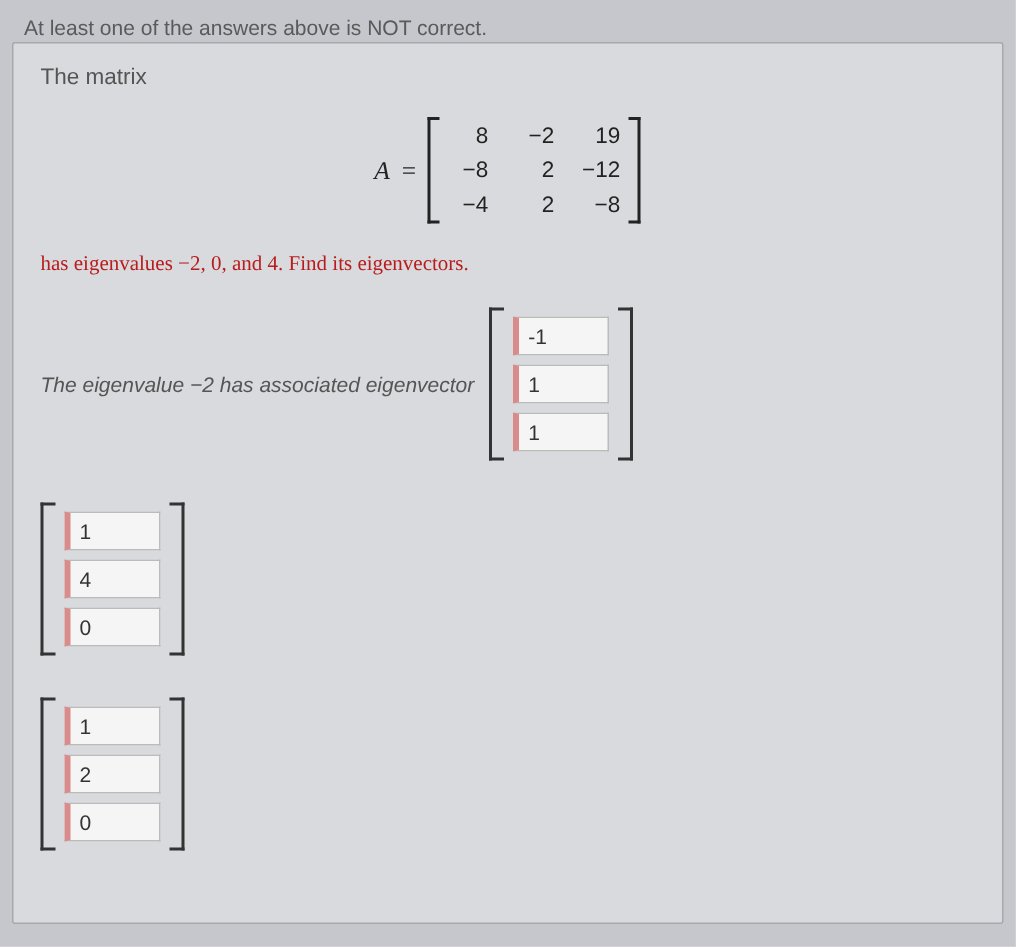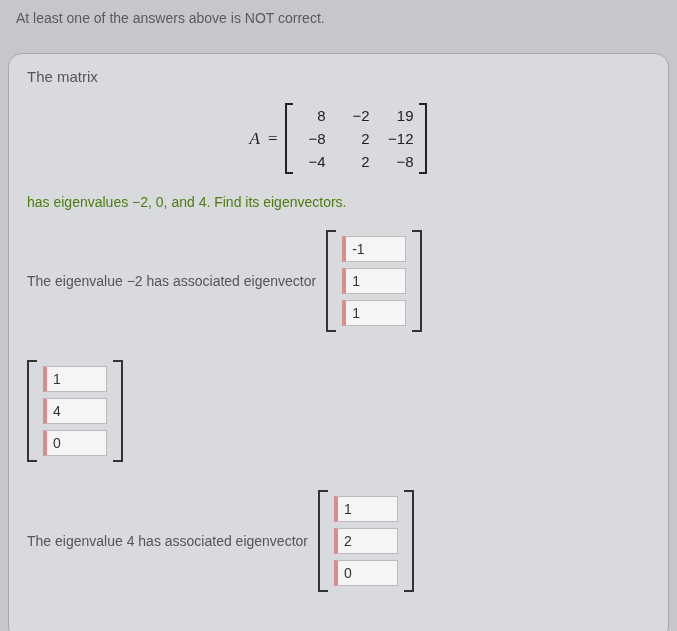--- a/index.html
+++ b/index.html
@@ -10,29 +10,29 @@
     body {
       font-family: Arial, Helvetica, sans-serif;
       background: #c5c7cc;
       width: 677px;
       height: 631px;
       overflow: hidden;
       color: #4a4a4a;
       font-size: 14px;
     }
     .error-msg {
-      padding: 10px 16px 27px;
+      padding: 10px 16px 2px;
       color: #5a5a5a;
       font-size: 14px;
     }
     .panel {
       background: #d8dadd;
       margin: 0 8px;
       border: 1px solid #a8a8a8;
-      border-radius: 14px;
+      border-radius: 2px;
       padding: 14px 18px 20px;
     }
     .title {
       color: #555;
       font-size: 15px;
       margin-bottom: 18px;
     }
     .matrix-eq {
       display: flex;
       align-items: center;
@@ -60,31 +60,33 @@
       grid-template-columns: repeat(3, auto);
       gap: 6px 18px;
       padding: 4px 6px;
       font-family: Arial, sans-serif;
       font-style: normal;
       font-size: 15px;
       color: #222;
     }
     .matrix-grid span { text-align: right; min-width: 26px; }
     .instruction {
-      color: #4d7c0f;
+      color: #b91c1c;
       margin: 14px 0 20px;
+      font-family: Liberation Serif, serif;
     }
     .row {
       display: flex;
       align-items: center;
       margin: 18px 0 28px;
     }
     .row-label {
       color: #555;
       padding-right: 10px;
+      font-style: italic;
     }
     .vector-wrap {
       display: flex;
       align-items: stretch;
     }
     .vbracket {
       width: 10px;
       border-top: 2px solid #333;
       border-bottom: 2px solid #333;
     }
@@ -168,23 +170,20 @@
       <div class="vector-col">
         <input class="vinput" value="1" style="">
         <input class="vinput" value="4" style="">
         <input class="vinput" value="0" style="">
       </div>
       <div class="vbracket right"></div>
     </div>
   </div>
 
   <div class="row">
-    <div class="row-label">
-      <span>The eigenvalue </span><span>4</span><span> has associated eigenvector</span>
-    </div>
     <div class="vector-wrap">
       <div class="vbracket left"></div>
       <div class="vector-col">
         <input class="vinput" value="1" style="">
         <input class="vinput" value="2" style="">
         <input class="vinput" value="0" style="">
       </div>
       <div class="vbracket right"></div>
     </div>
   </div>

